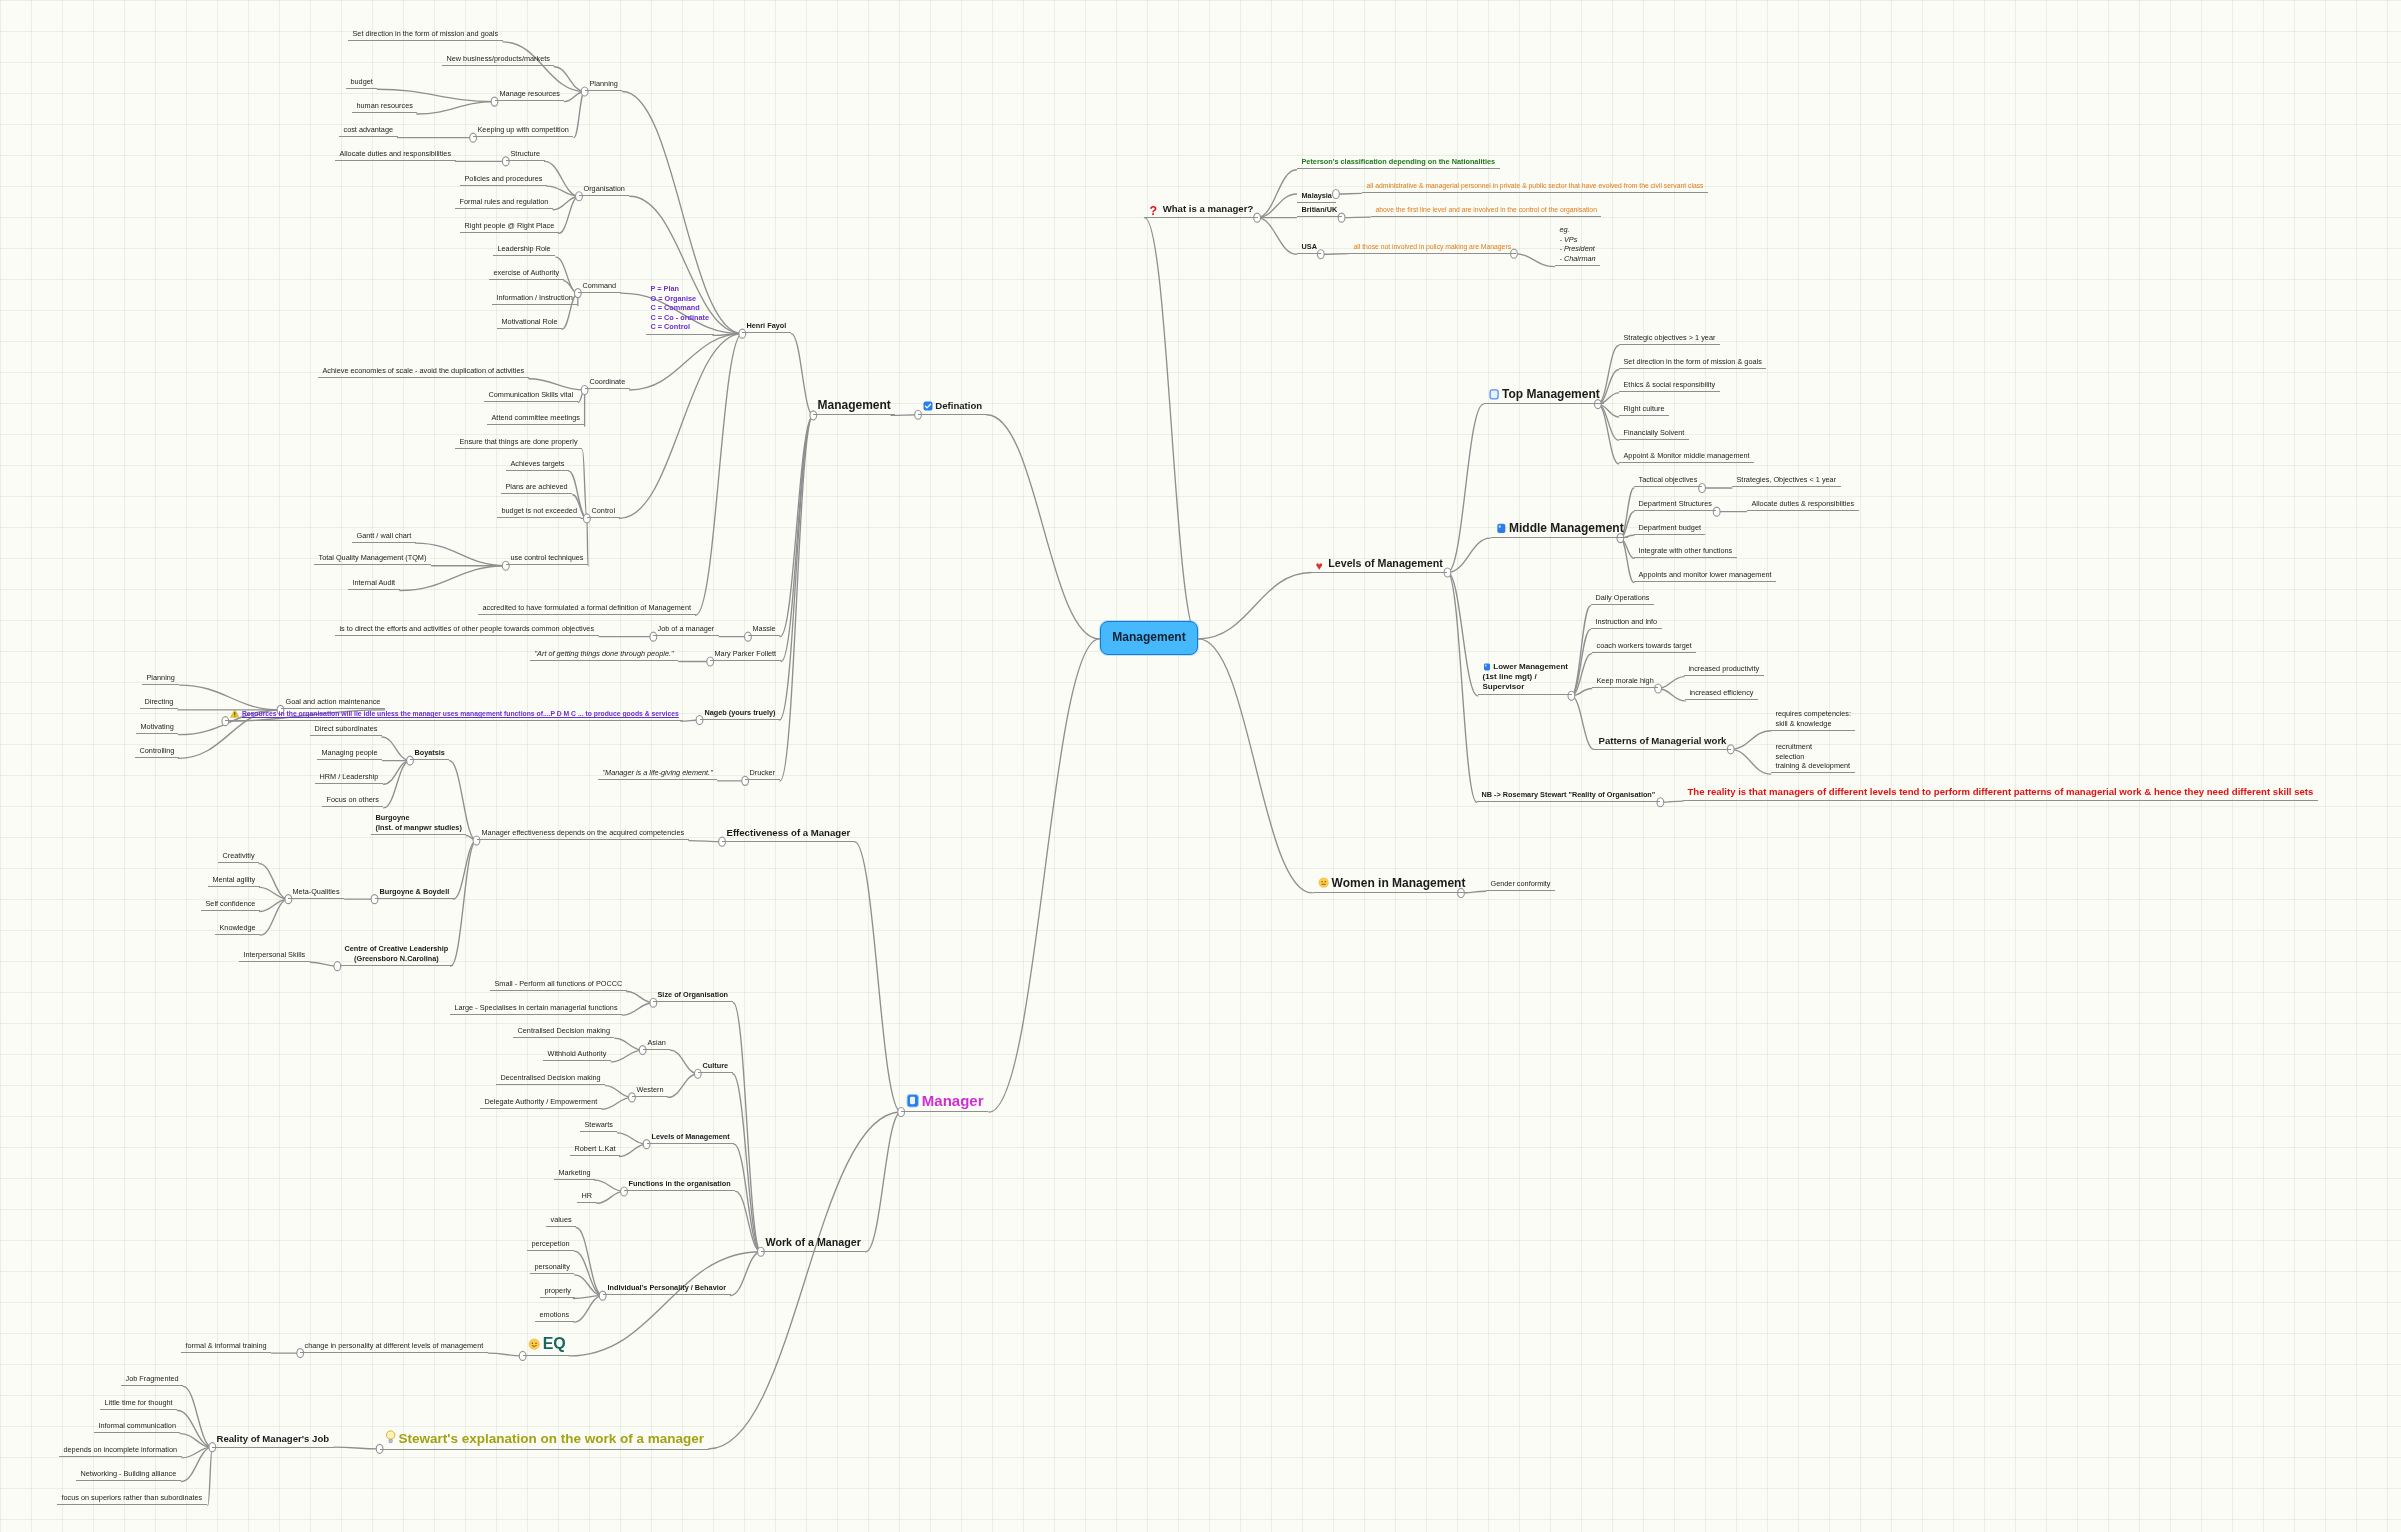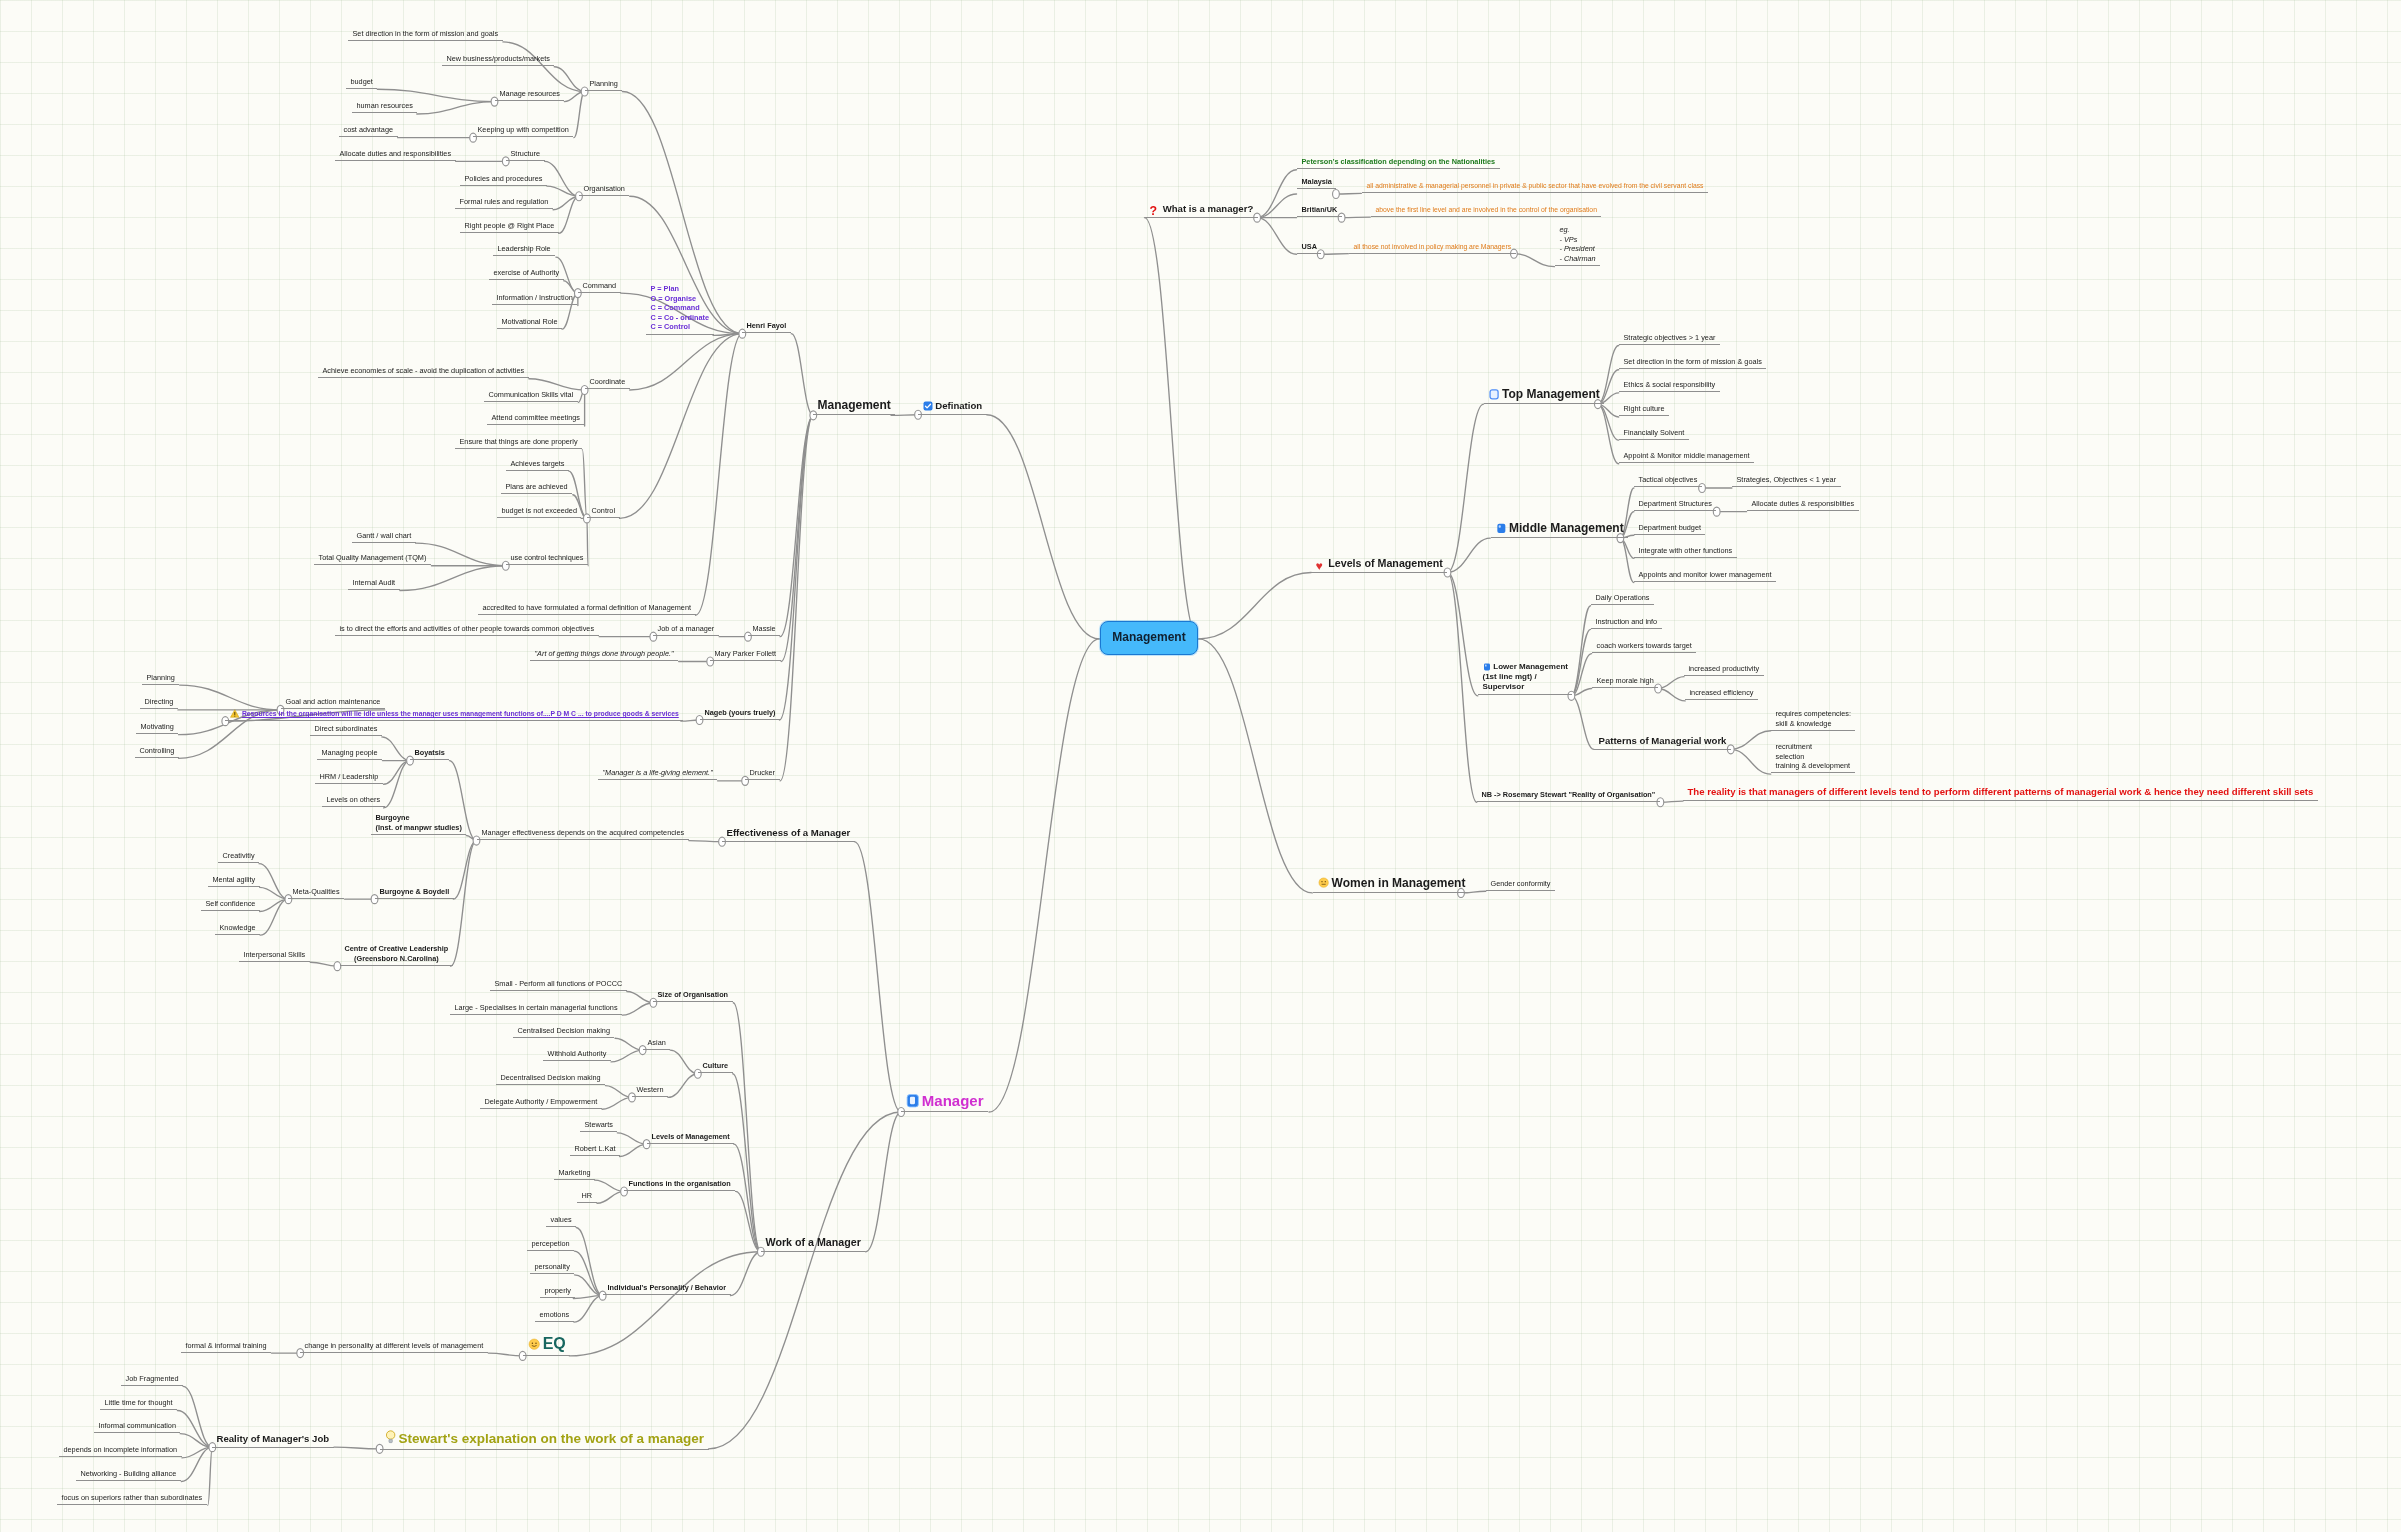--- a/index.html
+++ b/index.html
@@ -313,21 +313,21 @@
           <rect x="7" y="5" width="9" height="13" rx="2" fill="#eaf3ff"></rect>
         </svg></span><span>Manager</span></div>
     <div class="nd b17" style="left: 722px; top: 827px;"><span>Effectiveness of a Manager</span></div>
     <div class="nd r" style="left: 477px; top: 828px;"><span>Manager effectiveness depends on the acquired competencies</span></div>
     <div class="nd rb" style="left: 371px; top: 813px;"><span>Burgoyne
 (Inst. of manpwr studies)</span></div>
     <div class="nd rb" style="left: 410px; top: 748px;"><span>Boyatsis</span></div>
     <div class="nd r" style="left: 310px; top: 724px;"><span>Direct subordinates</span></div>
     <div class="nd r" style="left: 317px; top: 748px;"><span>Managing people</span></div>
     <div class="nd r" style="left: 315px; top: 772px;"><span>HRM / Leadership</span></div>
-    <div class="nd r" style="left: 322px; top: 795px;"><span>Levels on others</span></div>
+    <div class="nd r" style="left: 322px; top: 795px;"><span>Focus on others</span></div>
     <div class="nd rb" style="left: 375px; top: 887px;"><span>Burgoyne &amp; Boydell</span></div>
     <div class="nd r" style="left: 288px; top: 887px;"><span>Meta-Qualities</span></div>
     <div class="nd r" style="left: 218px; top: 851px;"><span>Creativitiy</span></div>
     <div class="nd r" style="left: 208px; top: 875px;"><span>Mental agility</span></div>
     <div class="nd r" style="left: 201px; top: 899px;"><span>Self confidence</span></div>
     <div class="nd r" style="left: 215px; top: 923px;"><span>Knowledge</span></div>
     <div class="nd rb" style="left: 340px; top: 944px; text-align: center;"><span>Centre of Creative Leadership
 (Greensboro N.Carolina)</span></div>
     <div class="nd r" style="left: 239px; top: 950px;"><span>Interpersonal Skills</span></div>
     <div class="nd b19" style="left: 761px; top: 1236px;"><span>Work of a Manager</span></div>
@@ -367,21 +367,21 @@
         </svg></span><span>Stewart's explanation on the work of a manager</span></div>
     <div class="nd b17" style="left: 212px; top: 1433px;"><span>Reality of Manager's Job</span></div>
     <div class="nd r" style="left: 121px; top: 1374px;"><span>Job Fragmented</span></div>
     <div class="nd r" style="left: 100px; top: 1398px;"><span>Little time for thought</span></div>
     <div class="nd r" style="left: 94px; top: 1421px;"><span>Informal communication</span></div>
     <div class="nd r" style="left: 59px; top: 1445px;"><span>depends on incomplete information</span></div>
     <div class="nd r" style="left: 76px; top: 1469px;"><span>Networking - Building alliance</span></div>
     <div class="nd r" style="left: 57px; top: 1493px;"><span>focus on superiors rather than subordinates</span></div>
     <div class="nd b17" style="left: 1145px; top: 203px;"><span class="ic"><span class="ic glyph" style="color:var(--red);font-size:12.4px;">?</span></span><span>What is a manager?</span></div>
     <div class="nd rb green" style="left: 1297px; top: 157px;"><span>Peterson's classification depending on the Nationalities</span></div>
-    <div class="nd rb" style="left: 1297px; top: 177px; text-align: center;"><span>Malaysia</span></div>
+    <div class="nd rb" style="left: 1297px; top: 191px; text-align: center;"><span>Malaysia</span></div>
     <div class="nd orange sm" style="left: 1362px; top: 181px;"><span>all administrative &amp; managerial personnel in private &amp; public sector that have evolved from the civil servant class</span></div>
     <div class="nd rb" style="left: 1297px; top: 205px;"><span>Britian/UK</span></div>
     <div class="nd orange sm" style="left: 1371px; top: 205px;"><span>above the first line level and are involved in the control of the organisation</span></div>
     <div class="nd rb" style="left: 1297px; top: 242px;"><span>USA</span></div>
     <div class="nd orange sm" style="left: 1349px; top: 242px;"><span>all those not involved in policy making are Managers</span></div>
     <div class="nd it" style="left: 1555px; top: 225px;"><span>eg.
 - VPs
 - President
 - Chairman</span></div>
     <div class="nd b19" style="left: 1311px; top: 557px;"><span class="ic"><span class="ic glyph" style="color:#e03131;font-size:12px;">♥</span></span><span>Levels of Management</span></div>

